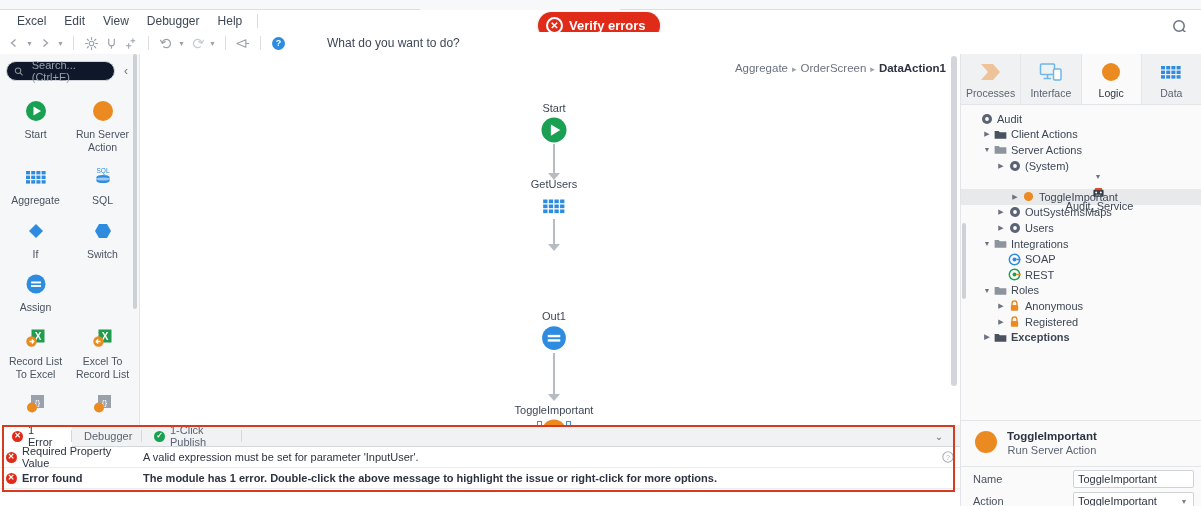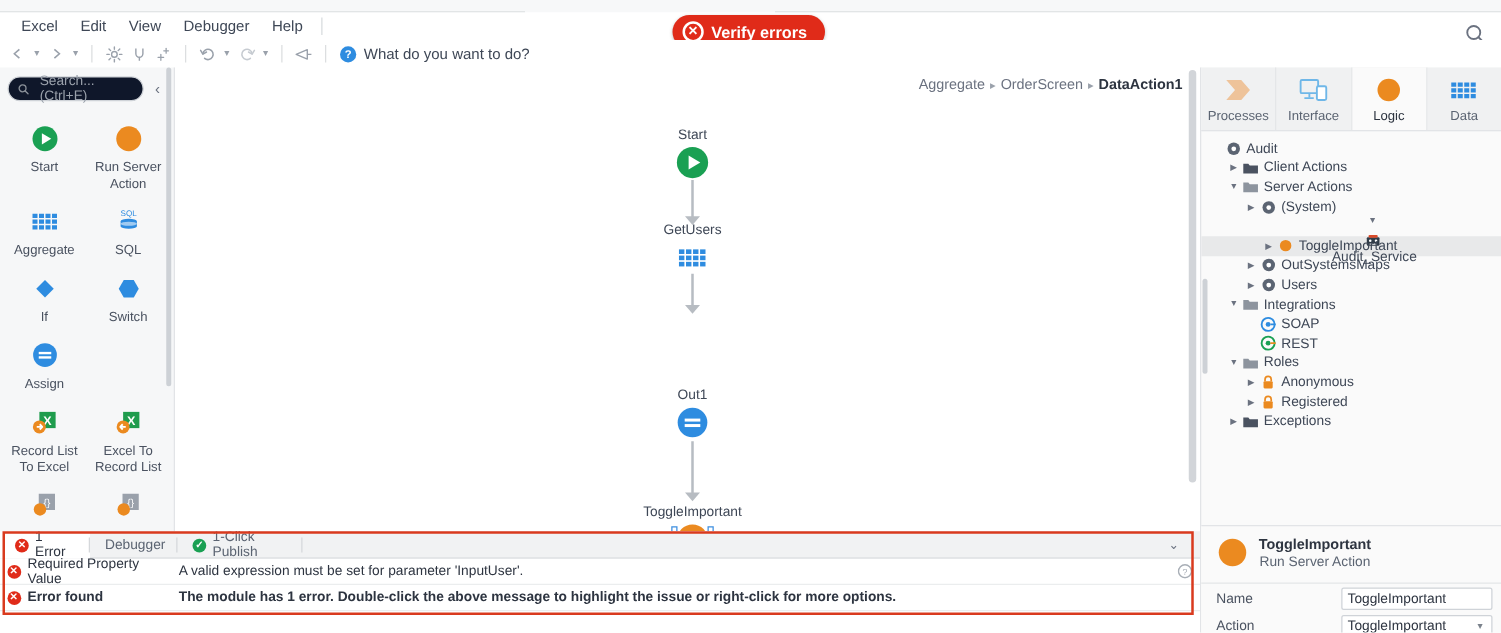--- a/index.html
+++ b/index.html
@@ -44,21 +44,21 @@
   .toolbar { position:absolute; left:0; top:32px; width:1201px; height:22px; background:#ffffff; }
   .tb-inner { display:flex; align-items:center; height:22px; padding-left:4px; gap:0; }
   .tb-btn { display:flex; align-items:center; justify-content:center; width:20px; height:20px; color:#9aa1ab; cursor:pointer; }
   .tb-caret { width:11px; height:20px; display:flex; align-items:center; justify-content:center; color:#9aa1ab; font-size:7px; cursor:pointer; }
   .tb-sep { width:1px; height:14px; background:#dcdee0; margin:0 7px; }
   .tb-help { display:flex; align-items:center; gap:6px; margin-left:4px; cursor:pointer; }
   .tb-help .qmark {
     width:13px;height:13px;border-radius:50%;background:#2e8ce0;color:#fff;
     font-size:9px;font-weight:bold;display:flex;align-items:center;justify-content:center;
   }
-  .tb-help span.lbl { font-size:12px; color:#3e4756; }
+  .tb-help span.lbl { font-size:12px; color:#3e4756;margin-left:36px; }
 
   
   .toolbox { position:absolute; left:0; top:54px; width:140px; height:375px; background:#f6f7f8; border-right:1px solid #e2e4e7; }
   .tb-search-row { display:flex; align-items:center; padding:7px 6px 6px 6px; gap:4px; }
   .tb-search {
     flex:1; height:20px; border:1px solid #cfd3d8; border-radius:10px; background:#0f172a;
     display:flex; align-items:center; gap:8px; padding:0 7px;
   }
   .tb-search .placeholder { font-size:11px; color:#9aa1ab; }
   .collapse-chev { width:14px; text-align:center; color:#6b7280; font-size:12px; cursor:pointer; }
@@ -643,21 +643,21 @@
         <div class="trow" style="padding-left: 34px;">
           <span class="tcaret">▶</span>
           <span class="ticon">
             <svg width="11" height="12" viewBox="0 0 12 13">
               <path d="M3.3 5.5 L3.3 3.8 A2.7 2.7 0 0 1 8.7 3.8 L8.7 5.5" fill="none" stroke="#eb8a20" stroke-width="1.5"></path>
               <rect x="2" y="5.3" width="8" height="6.4" rx="1" fill="#eb8a20"></rect>
             </svg>
           </span>
           <span class="tlabel">Registered</span>
         </div>
-        <div class="trow" style="padding-left: 20px;">
+        <div class="trow" style="padding-left: 20px; font-weight: bold;">
           <span class="tcaret">▶</span>
           <span class="ticon">
             <svg width="13" height="11" viewBox="0 0 14 12">
               <path d="M0.6 2.2 L5 2.2 L6.2 3.6 L13.4 3.6 L13.4 10.6 L0.6 10.6 Z" fill="#4a5260"></path>
             </svg>
           </span>
           <span class="tlabel">Exceptions</span>
         </div>
       </div>
 

